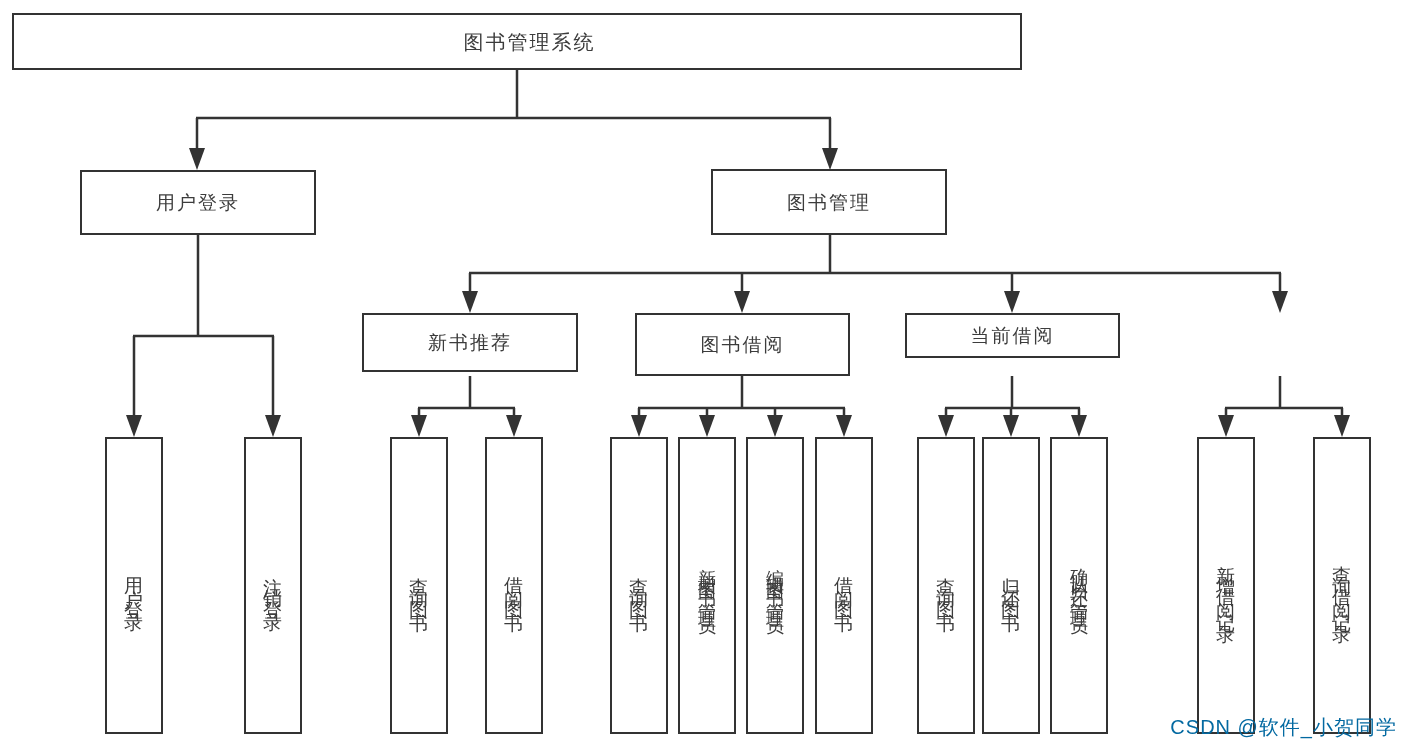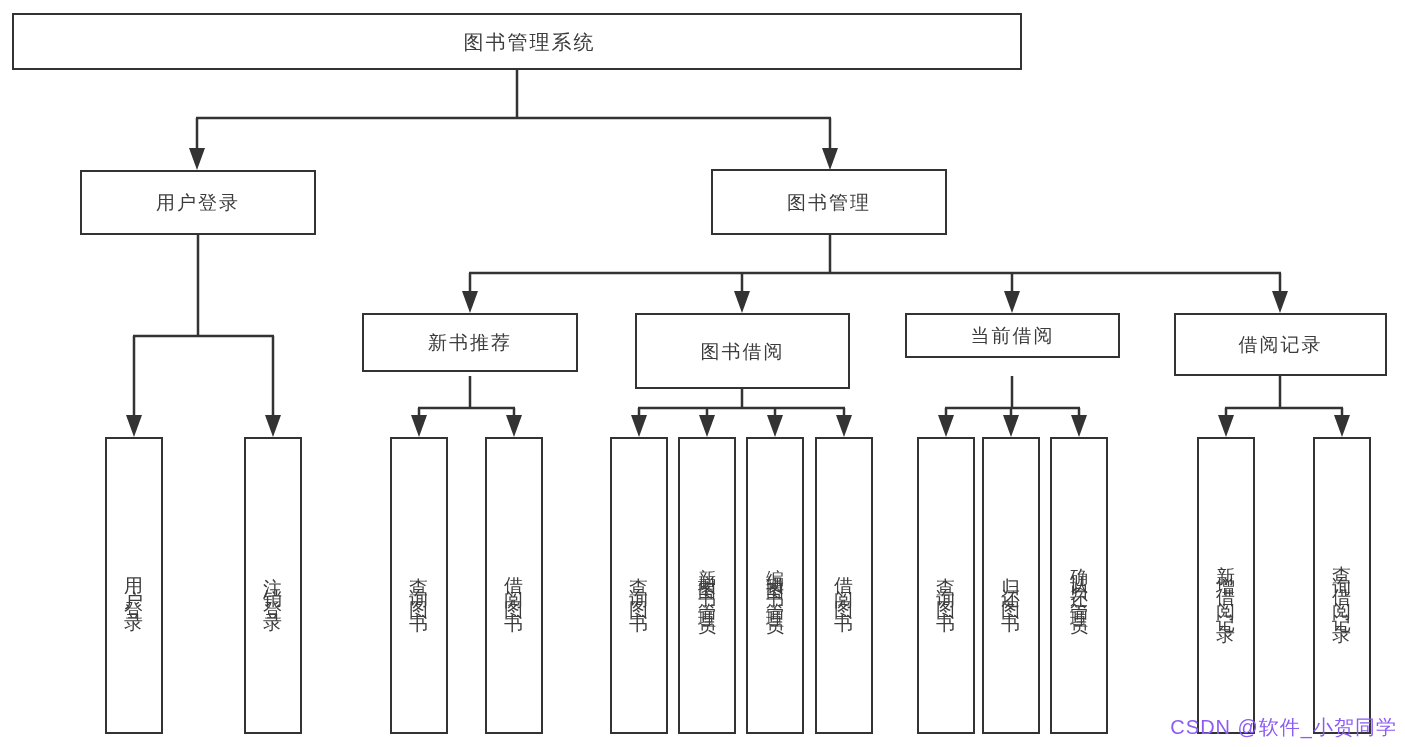--- a/index.html
+++ b/index.html
@@ -33,21 +33,21 @@
     width:58px; height:297px; top:437px;
   }
   .box-v.tight { letter-spacing:7px; font-size:18px; }
   #watermark {
     position:absolute;
     right:8px;
     bottom:10px;
     z-index:3;
     font-size:20px;
     letter-spacing:1px;
-    color:#8b5cf6;
+    color:#0369a1;
     line-height:1;
   }
 </style>
 </head>
 <body>
 
 <div id="canvas">
 
   <svg id="connectors" width="1405" height="747" viewBox="0 0 1405 747" fill="#333333" stroke="#333333" stroke-width="2.5">
 
@@ -84,23 +84,22 @@
     <polygon stroke="none" points="1218,415 1234,415 1226,437"></polygon>
     <polygon stroke="none" points="1334,415 1350,415 1342,437"></polygon>
   </svg>
 
   <div class="box box-h root" style="left:12px;top:13px;width:1010px;height:57px;">图书管理系统</div>
 
   <div class="box box-h" style="left:80px;top:170px;width:236px;height:65px;">用户登录</div>
   <div class="box box-h" style="left:711px;top:169px;width:236px;height:66px;">图书管理</div>
 
   <div class="box box-h" style="left:362px;top:313px;width:216px;height:59px;">新书推荐</div>
-  <div class="box box-h" style="left:635px;top:313px;width:215px;height:76px;">图书借阅</div>
+  <div class="box box-h" style="left:635px;top:313px;width:215px;height:63px;">图书借阅</div>
   <div class="box box-h" style="left:905px;top:313px;width:215px;height:45px;">当前借阅</div>
-  <div class="box box-h" style="left:1174px;top:313px;width:213px;height:63px;">借阅记录</div>
 
   <div class="box box-v" style="left:105px;">用户登录</div>
   <div class="box box-v" style="left:244px;">注销登录</div>
 
   <div class="box box-v" style="left:390px;">查询图书</div>
   <div class="box box-v" style="left:485px;">借阅图书</div>
 
   <div class="box box-v" style="left:610px;">查询图书</div>
   <div class="box box-v tight" style="left:678px;">新增图书（管理员）</div>
   <div class="box box-v tight" style="left:746px;">编辑图书（管理员）</div>

